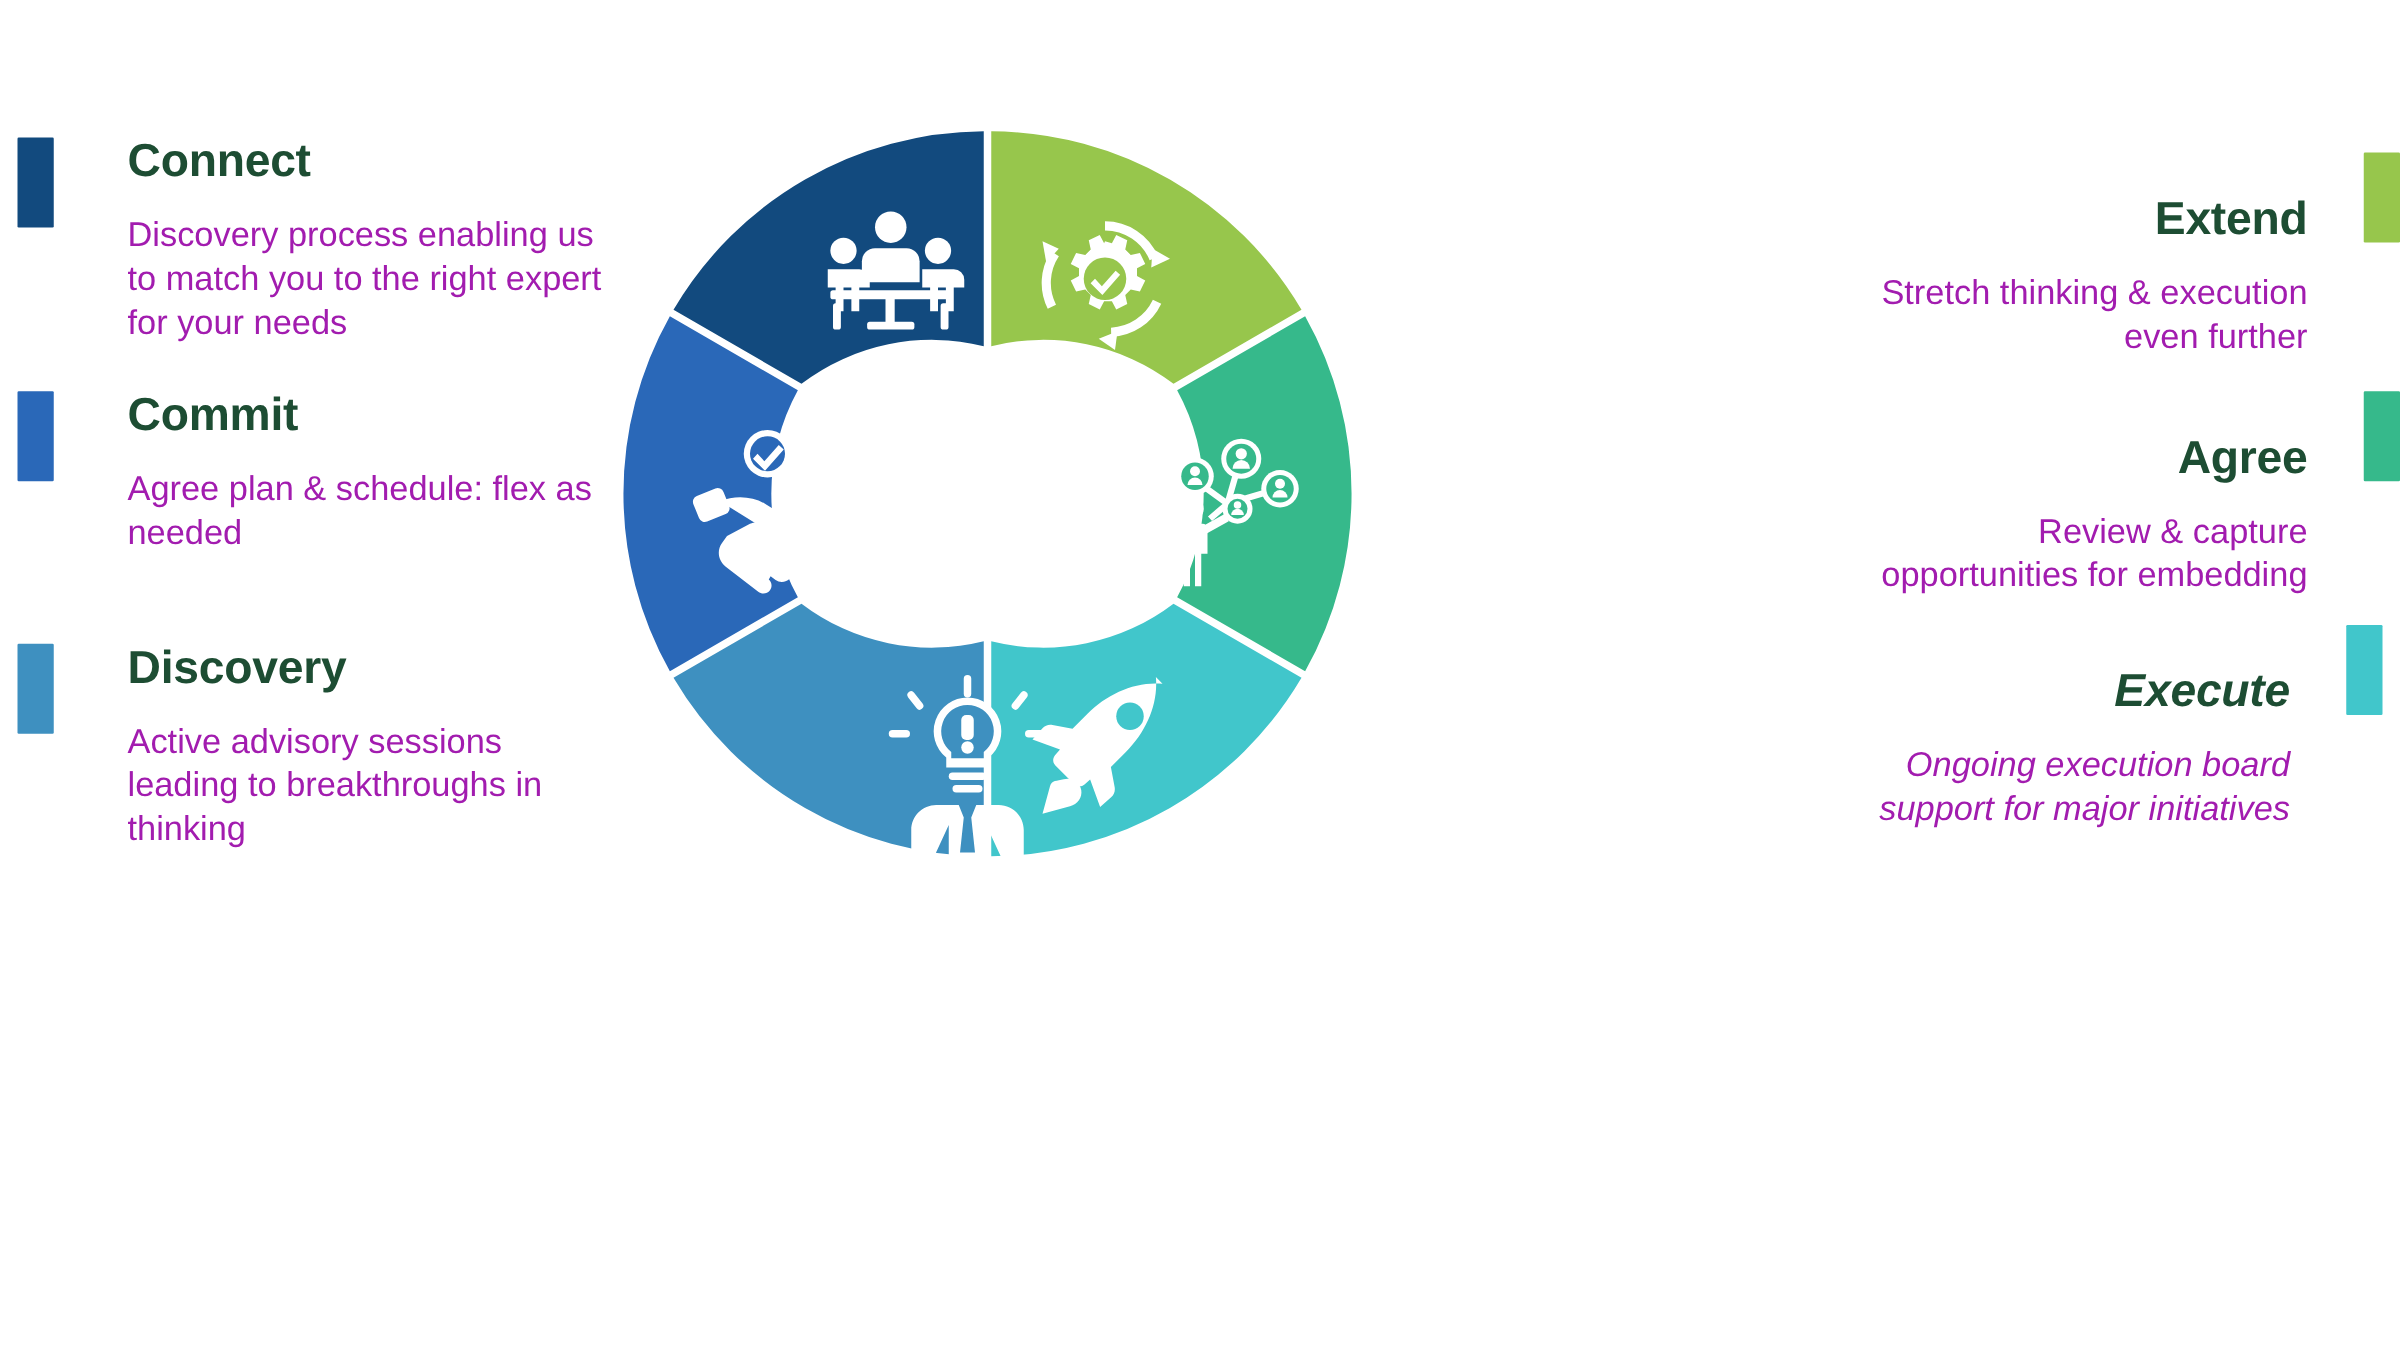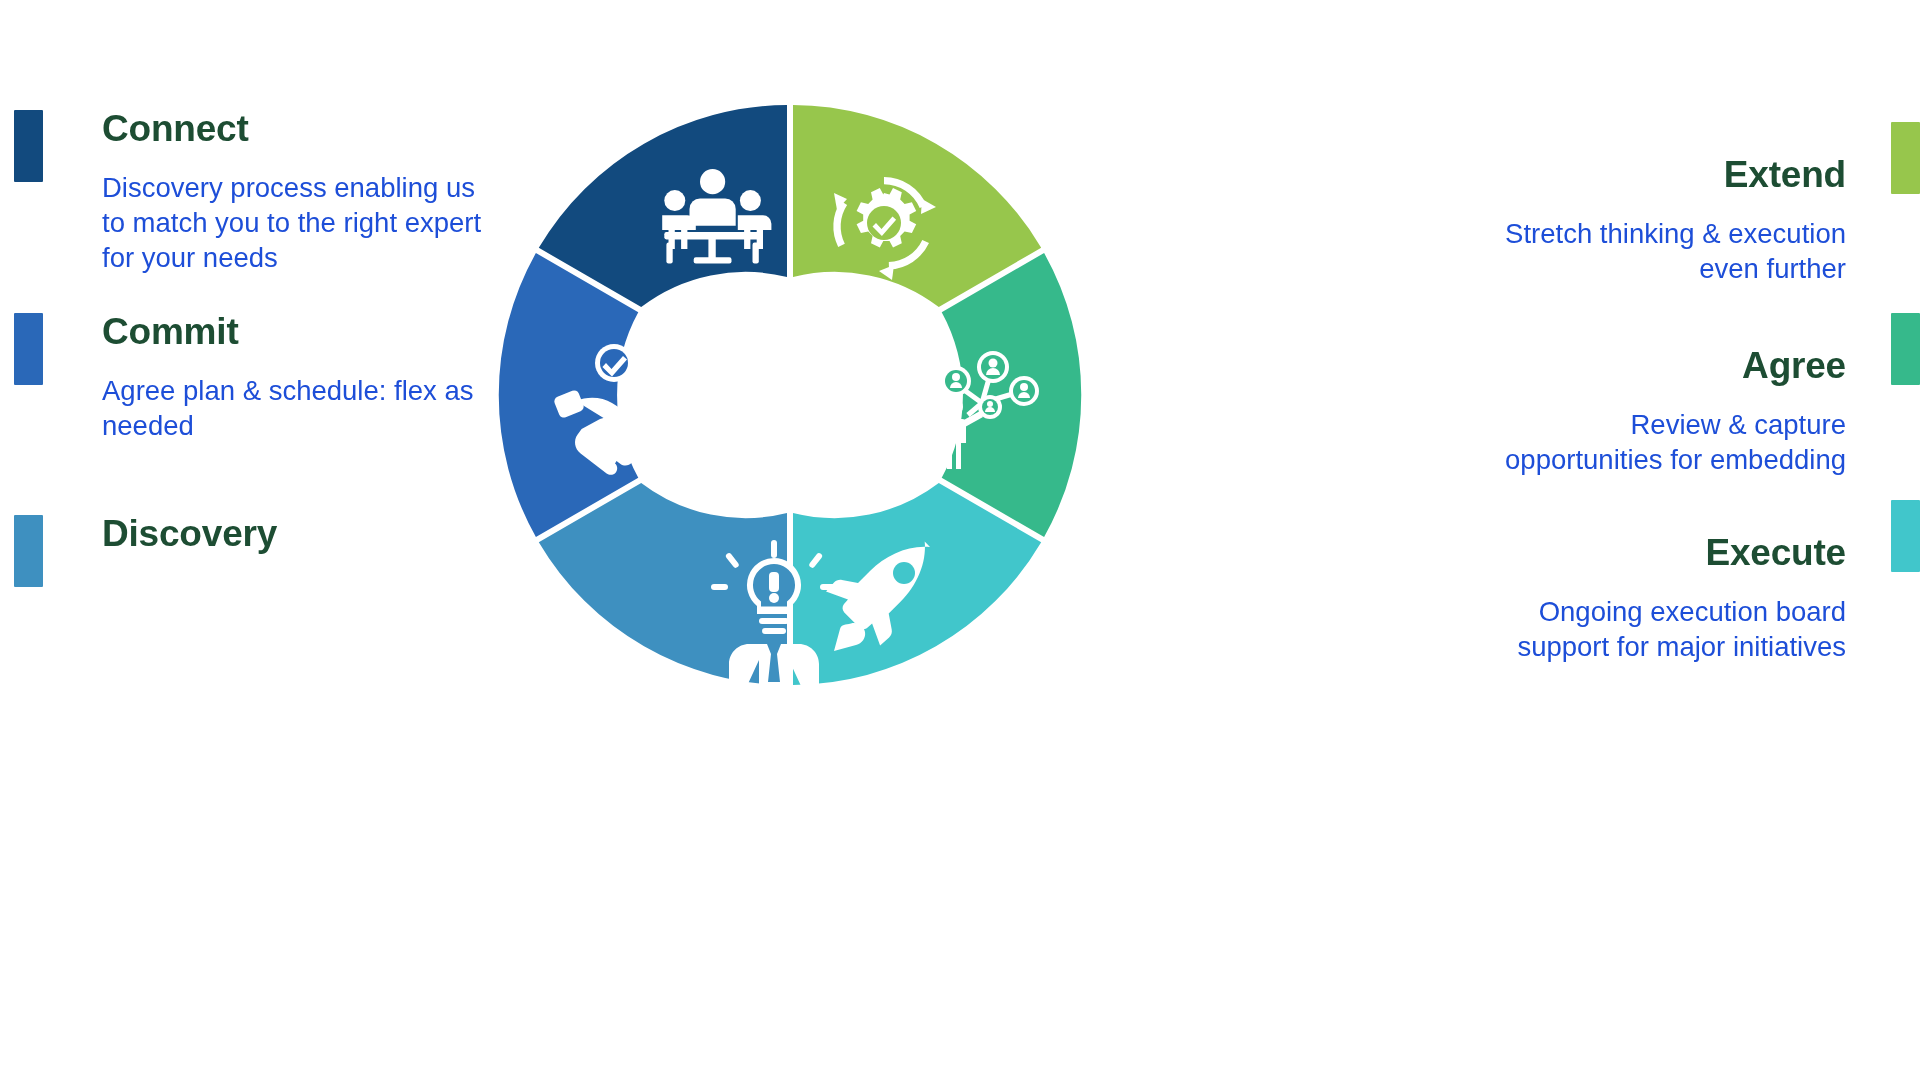--- a/index.html
+++ b/index.html
@@ -51,21 +51,21 @@
 
   .heading {
     color: #1d4d33;
     font-weight: bold;
     font-size: 37px;
     line-height: 1.05;
     margin: 0 0 22px 0;
     letter-spacing: -0.2px;
   }
   .desc {
-    color: #1d4ed8;
+    color: #a21caf;
     font-size: 27.5px;
     line-height: 1.27;
     margin: 0;
   }
 
   
   .entry + .entry { margin-top: 0px; }
 
   
   .donut-wrap {
@@ -99,20 +99,21 @@
       <div class="entry-text">
         <div class="heading">Commit</div>
         <div class="desc">Agree plan &amp; schedule: flex as needed</div>
       </div>
     </div>
 
     <div class="entry entry-left" style="position:absolute; top:405px;">
       <div class="bar bar-left" style="height:72px; background:#3e90c0;"></div>
       <div class="entry-text">
         <div class="heading">Discovery</div>
+        <div class="desc">Active advisory sessions leading to breakthroughs in thinking</div>
       </div>
     </div>
 
   </div>
 
   <div class="panel panel-right">
 
     <div class="entry entry-right" style="position:absolute; top:12px; right:0;">
       <div class="entry-text">
         <div class="heading">Extend</div>
@@ -122,21 +123,21 @@
     </div>
 
     <div class="entry entry-right" style="position:absolute; top:203px; right:0;">
       <div class="entry-text">
         <div class="heading">Agree</div>
         <div class="desc">Review &amp; capture opportunities for embedding</div>
       </div>
       <div class="bar bar-right" style="height:72px; background:#36b98b;"></div>
     </div>
 
-    <div class="entry entry-right" style="position:absolute; top:390px; right:0;">
+    <div class="entry entry-right" style="position:absolute; top:390px; right:14px;font-style:italic;">
       <div class="entry-text">
         <div class="heading">Execute</div>
         <div class="desc">Ongoing execution board support for major initiatives</div>
       </div>
       <div class="bar bar-right" style="height:72px; background:#41c6cb;"></div>
     </div>
 
   </div>
 
   <div class="donut-wrap">

